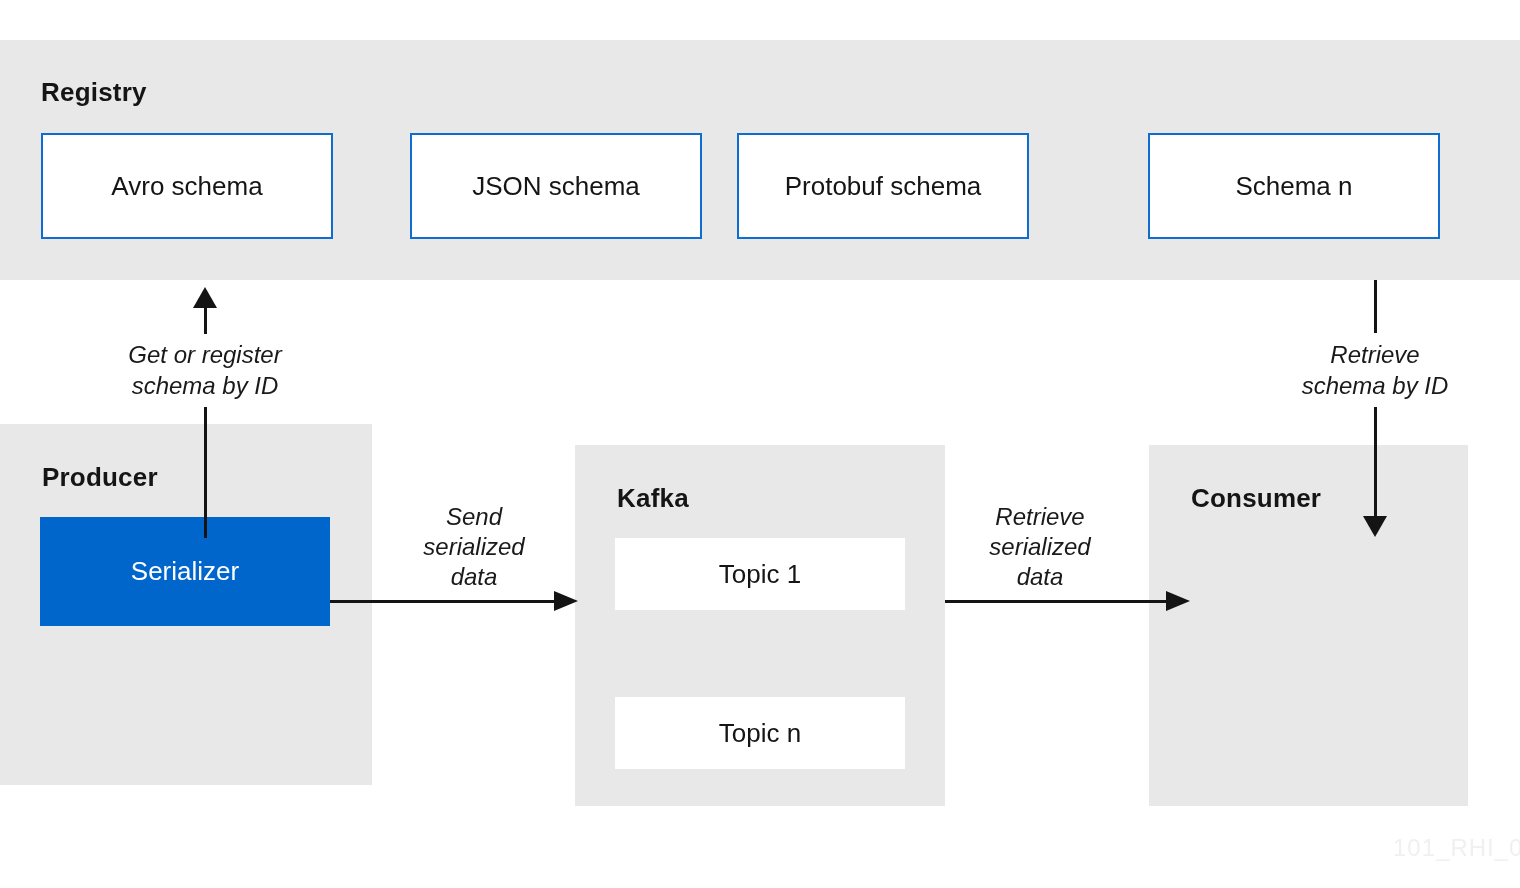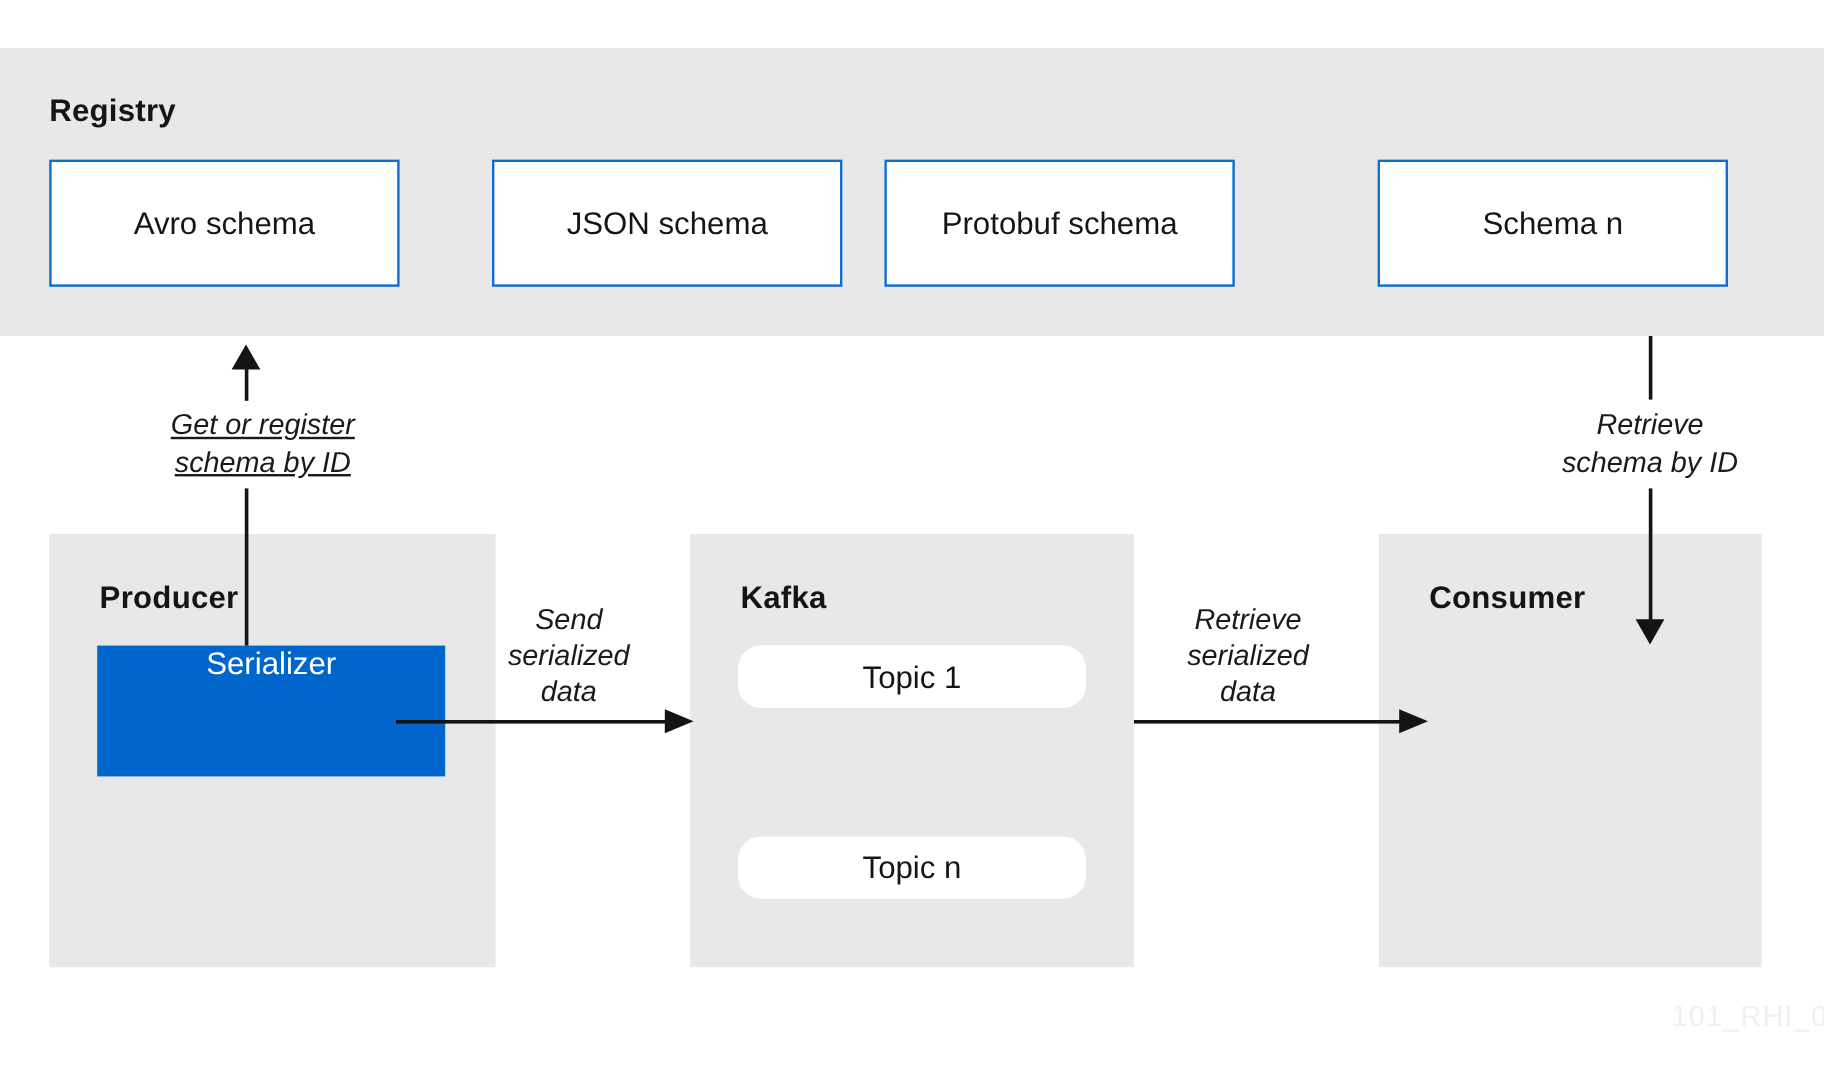--- a/index.html
+++ b/index.html
@@ -12,21 +12,21 @@
     color: #151515;
     overflow: hidden;
   }
   
   .registry-band {
     position: absolute; left: 0; top: 40px;
     width: 1520px; height: 240px;
     background: #e8e8e8;
   }
   .panel { position: absolute; background: #e8e8e8; }
-  .panel-producer { left: 0px;    top: 445px; width: 372px;  height: 361px; margin-left: 41px; }
+  .panel-producer { left: 0px;    top: 424px; width: 372px;  height: 361px; }
   .panel-kafka    { left: 575px;  top: 445px; width: 370px;  height: 361px; }
   .panel-consumer { left: 1149px; top: 445px; width: 319px;  height: 361px; }
 
   .section-title {
     position: absolute;
     font-size: 26px; font-weight: bold; color: #151515;
     letter-spacing: 0.2px; white-space: nowrap;
   }
   .registry-title { left: 41px; top: 37px; }
   .panel-title    { left: 42px; top: 38px; }
@@ -41,32 +41,32 @@
   }
   .schema-1 { left: 41px; }
   .schema-2 { left: 410px; }
   .schema-3 { left: 737px; }
   .schema-4 { left: 1148px; }
 
   
   .blue-box {
     position: absolute; width: 290px; height: 109px;
     background: #0066cc; color: #ffffff;
-    display: flex; justify-content: center;
+    display: flex; align-items: center; justify-content: center;
     font-size: 26px;
   }
   .blue-box-producer { left: 40px; top: 93px; }
   .blue-box-consumer { left: 41px; top: 93px; }
 
   
   .topic-box {
-    position: absolute; left: 40px; width: 290px; height: 52px;
+    position: absolute; left: 40px; width: 290px; height: 72px;
     background: #ffffff;
     display: flex; align-items: center; justify-content: center;
-    font-size: 26px; color: #151515; border-radius: 19px;
+    font-size: 26px; color: #151515;
   }
   .topic-1 { top: 93px; }
   .topic-2 { top: 173px; }
   .topic-3 { top: 252px; }
 
   
   .line { position: absolute; background: #141414; }
   .head { position: absolute; width: 0; height: 0; }
   .head-up    { border-left: 12px solid transparent; border-right: 12px solid transparent; border-bottom: 21px solid #141414; }
   .head-down  { border-left: 12px solid transparent; border-right: 12px solid transparent; border-top: 21px solid #141414; }
@@ -87,21 +87,21 @@
   .send-head      { left: 554px; top: 591px; }
   .retrieve-line  { left: 945px; width: 222px; }
   .retrieve-head  { left: 1166px; top: 591px; }
 
   
   .annotation {
     position: absolute;
     font-size: 24px; font-style: italic; color: #1a1a1a;
     text-align: center; line-height: 31px; white-space: nowrap;
   }
-  .ann-get      { left: 69px;   top: 339px; width: 300px; text-decoration: underline; }
+  .ann-get      { left: 55px;   top: 339px; width: 300px; }
   .ann-send     { left: 374px;  top: 502px; width: 200px; line-height: 30px; }
   .ann-retr-dat { left: 940px;  top: 502px; width: 200px; line-height: 30px; }
   .ann-retr-sch { left: 1225px; top: 339px; width: 300px; }
   .annotation span { display: block; }
 
   
   .watermark {
     position: absolute; left: 1393px; top: 834px;
     font-size: 24px; color: #f0f0f0; letter-spacing: 1px;
     white-space: nowrap;

